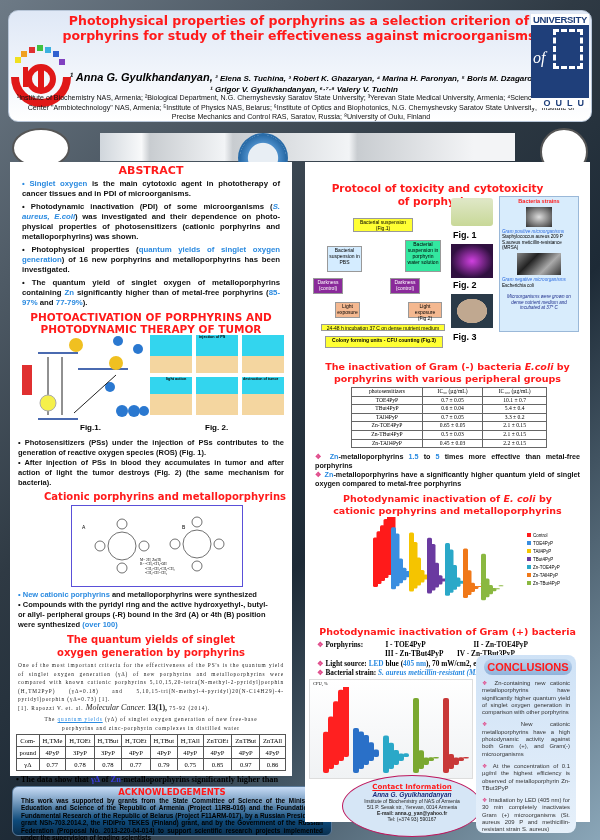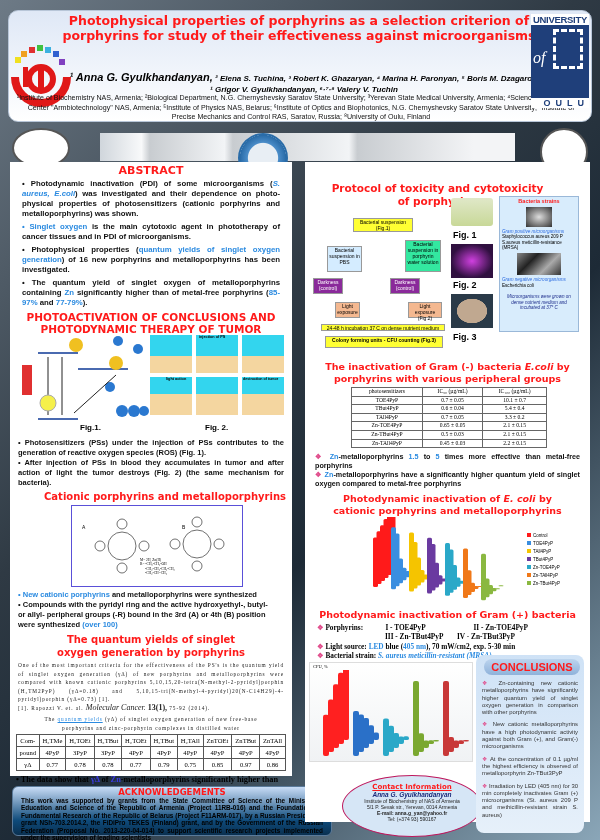--- a/index.html
+++ b/index.html
@@ -26,21 +26,21 @@
 .bullet{margin-bottom:3px}
 .fig{position:absolute;background:#e8f6ff}
 .small{font-size:6px}
 table{border-collapse:collapse}
 .qtable td{border:1px solid #555;font-family:"Liberation Serif",serif;font-size:6.6px;text-align:center;padding:2px 1px}
 .ictable td{border:1px solid #666;font-family:"Liberation Serif",serif;font-size:5.6px;text-align:center;padding:0 2px;line-height:7.6px}
 .box{position:absolute;font-size:5px;text-align:center;line-height:6px;border:1px solid #999}
 .ack{position:absolute;left:12px;top:786px;width:320px;height:50px;border-radius:6px;background:linear-gradient(#c8dcf6,#0e4a7a 70%,#0a3050);border:1px solid #5a7a9a}
 .ack .h{color:#ff1a1a;font-weight:bold;font-size:8.5px;text-align:center;font-family:"DejaVu Sans",sans-serif}
 .ack .t{font-size:6.4px;font-weight:bold;color:#000;text-align:justify;padding:0 8px;line-height:7.4px}
-.concl{position:absolute;left:476px;top:655px;width:108px;height:178px;border-radius:8px;background:linear-gradient(#cfe2f6,#e6f0fa)}
+.concl{position:absolute;left:476px;top:655px;width:100px;height:178px;border-radius:8px;background:linear-gradient(#cfe2f6,#e6f0fa)}
 .concl .hd{margin:4px 4px 0 8px;border-radius:10px;background:linear-gradient(#bcd4ee,#8fb2da);text-align:center;color:#ff1a1a;font-weight:bold;font-size:11px;padding:2px 0}
 .concl p{font-size:5.9px;line-height:7.3px;color:#333;text-align:justify;padding:0 6px;margin-top:5px}
 .contact{position:absolute;left:342px;top:775px;width:140px;height:62px;border-radius:50%;background:#d6e6f6;border:1px solid #be185d;text-align:center}
 .contact .ch{color:#ff1a1a;font-weight:bold;font-size:7px;text-decoration:underline;margin-top:7px;font-family:"DejaVu Sans",sans-serif}
 .contact .cn{color:#1a2a7a;font-style:italic;font-weight:bold;font-size:6.5px}
 .contact .cl{font-size:5px;color:#222;line-height:6px}
 .legend-item{font-size:4.5px;display:flex;align-items:center;gap:2px;height:8px}
 .legend-item i{display:inline-block;width:4px;height:4px}
 </style>
 </head>
@@ -75,27 +75,27 @@
 </div>
 
 <div class="strip"></div>
 <div class="seal" style="left:12px;top:128px;width:58px;height:40px;"></div>
 <div class="seal" style="left:238px;top:133px;width:50px;height:50px;background:radial-gradient(#e8eef4 45%,#4a8cc8 48%,#2a6ca8 70%,#fff 72%);border-color:#2a6ca8"></div>
 <div class="seal" style="left:540px;top:128px;width:48px;height:48px;"></div>
 
 <div class="panel left-panel">
   <div class="h-red" style="font-size:11px;margin-top:2px;">ABSTRACT</div>
   <div class="body-txt" style="padding:2px 12px 0 12px;">
+    <div class="bullet"><span class="blue">• </span><span class="blue">Singlet oxygen</span><span> is the main cytotoxic agent in phototherapy of cancer tissues and in PDI of microorganisms.</span></div>
     <div class="bullet">• <span>Photodynamic inactivation (PDI) of some microorganisms (</span><span class="blue" style="font-style:italic">S. aureus, E.coli</span><span>) was investigated and their dependence on photo-physical properties of photosensitizers (cationic porphyrins and metalloporphyrins) was shown.</span></div>
-    <div class="bullet"><span class="blue">• </span><span class="blue">Singlet oxygen</span><span> is the main cytotoxic agent in phototherapy of cancer tissues and in PDI of microorganisms.</span></div>
     <div class="bullet">• <span>Photophysical properties (</span><span class="blue">quantum yields of singlet oxygen generation</span><span>) of 16 new porphyrins and metalloporphyrins has been investigated.</span></div>
     <div class="bullet">• <span>The quantum yield of singlet oxygen of metalloporphyrins containing </span><span class="blue">Zn</span><span> significantly higher than of metal-free porphyrins (</span><span class="blue">85-97%</span><span> and </span><span class="blue">77-79%</span><span>).</span></div>
   </div>
 
-  <div class="h-red" style="font-size:10.5px;line-height:12px;margin:3px 14px 0 14px;">PHOTOACTIVATION OF CONCLUSIONS AND PHOTODYNAMIC THERAPY OF TUMOR</div>
+  <div class="h-red" style="font-size:10.5px;line-height:12px;margin:3px 14px 0 14px;">PHOTOACTIVATION OF PORPHYRINS AND PHOTODYNAMIC THERAPY OF TUMOR</div>
 
   <div style="position:relative;height:100px;">
     <svg style="position:absolute;left:8px;top:0px;width:132px;height:90px" viewBox="0 0 132 90">
       <rect x="4" y="30" width="10" height="30" fill="#e03030"></rect>
       <line x1="20" y1="18" x2="60" y2="18" stroke="#4a6ab0" stroke-width="2"></line>
       <line x1="20" y1="84" x2="60" y2="84" stroke="#4a6ab0" stroke-width="2"></line>
       <line x1="60" y1="34" x2="110" y2="34" stroke="#4a6ab0" stroke-width="2"></line>
       <line x1="30" y1="80" x2="30" y2="22" stroke="#222"></line>
         <line x1="44" y1="22" x2="44" y2="80" stroke="#222"></line>
       <circle cx="30" cy="68" r="8" fill="#f5f04a" stroke="#aaa"></circle>
@@ -364,21 +364,21 @@
           <i style="background: rgb(240, 120, 24);"></i>
           <span>Zn-TAll4PyP</span>
         </div>
         <div class="legend-item">
           <i style="background: rgb(138, 184, 64);"></i>
           <span>Zn-TBut4PyP</span>
         </div>
       </div>
   </div>
 
-  <div class="h-red" style="font-size:9.5px;margin-top:0">Photodynamic inactivation of Gram (+) bacteria</div>
+  <div class="h-red" style="font-size:9.5px;margin-top:17px">Photodynamic inactivation of Gram (+) bacteria</div>
   <div style="font-family:'Liberation Serif',serif;font-weight:bold;font-size:7.3px;line-height:9.2px;padding:3px 12px 0 12px">
     <div style="display:flex">
         <span style="color:#e04a8a">❖&nbsp;</span>
         <span style="width:60px">Porphyrins:</span>
         <span style="width:88px">I - TOE4PyP</span>
         <span>II - Zn-TOE4PyP</span>
       </div>
     <div style="display:flex;padding-left:68px">
         <span style="width:72px">III - Zn-TBut4PyP</span>
         <span>IV - Zn-TBut3PyP</span>

